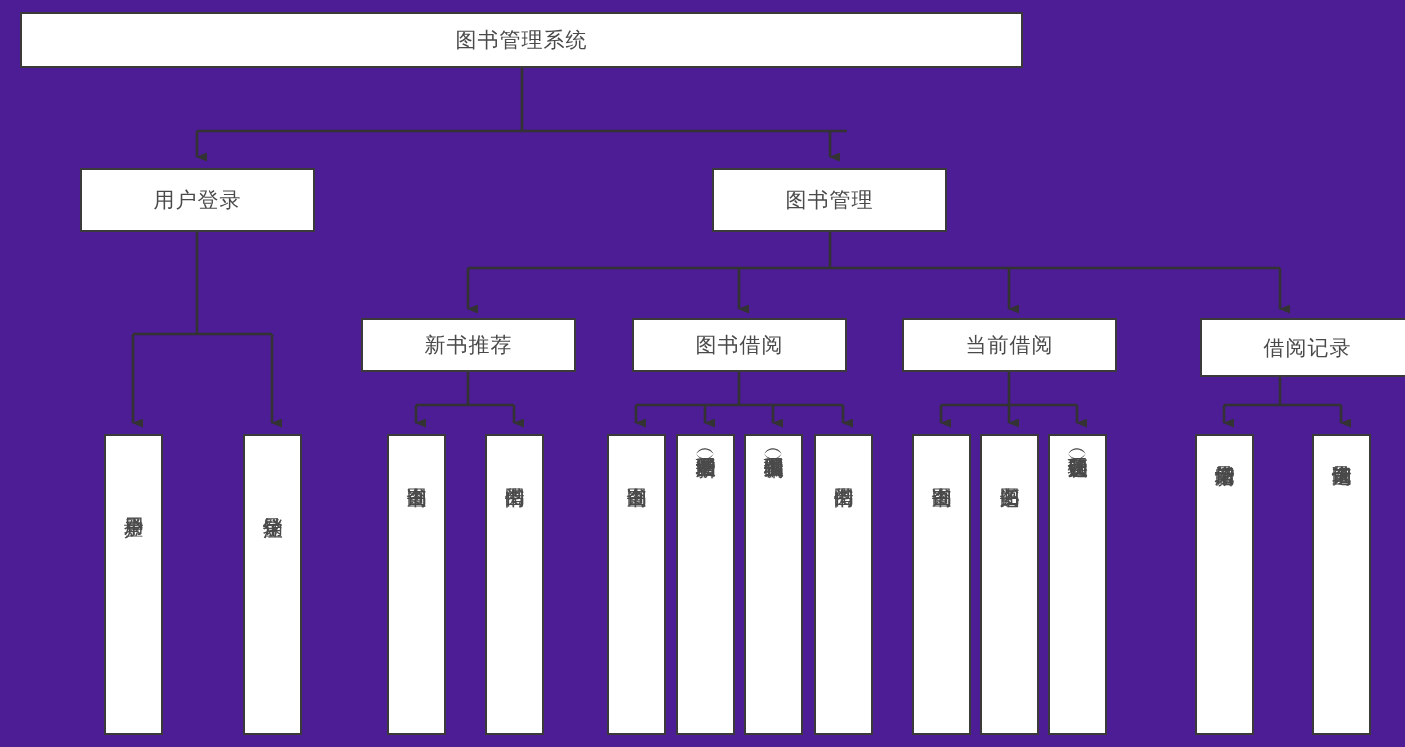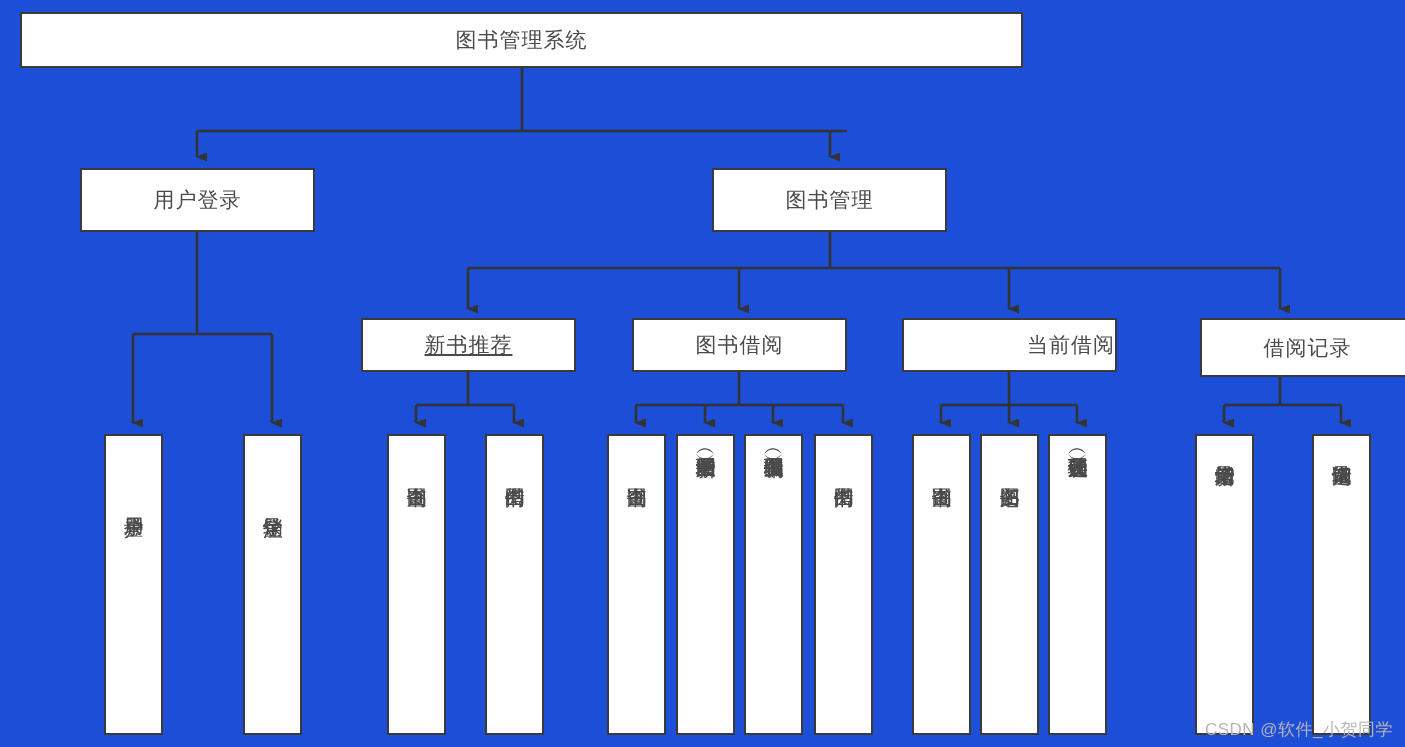--- a/index.html
+++ b/index.html
@@ -8,21 +8,21 @@
     padding: 0;
     background: #ffffff;
   }
   body {
     font-family: "Liberation Sans", "DejaVu Sans", sans-serif;
   }
   #diagram-root {
     position: relative;
     width: 1405px;
     height: 747px;
-    background: #1d4ed8;
+    background: #4c1d95;
     overflow: hidden;
   }
   #edges-layer {
     position: absolute;
     left: 0;
     top: 0;
     width: 1405px;
     height: 747px;
     pointer-events: none;
   }
@@ -128,27 +128,27 @@
     <span>图书管理系统</span>
   </div>
 
   <div class="node node-h" style="left:80px; top:168px; width:235px; height:64px;text-align:right;">
     <span>用户登录</span>
   </div>
   <div class="node node-h" style="left:712px; top:168px; width:235px; height:64px;">
     <span>图书管理</span>
   </div>
 
-  <div class="node node-h" style="left:361px; top:318px; width:215px; height:54px;text-decoration:underline;">
+  <div class="node node-h" style="left:361px; top:318px; width:215px; height:54px;">
     <span>新书推荐</span>
   </div>
   <div class="node node-h" style="left:632px; top:318px; width:215px; height:54px;text-align:right;">
     <span>图书借阅</span>
   </div>
-  <div class="node node-h" style="left:902px; top:318px; width:215px; height:54px;justify-content:flex-end;">
+  <div class="node node-h" style="left:902px; top:318px; width:215px; height:54px;">
     <span>当前借阅</span>
   </div>
   <div class="node node-h" style="left:1200px; top:318px; width:215px; height:59px;text-align:center;">
     <span>借阅记录</span>
   </div>
 
   <div class="node node-v pad-top-lg" style="left:104px; top:434px; width:59px; height:301px;">
     <span>用户登录</span>
   </div>
   <div class="node node-v pad-top-lg" style="left:243px; top:434px; width:59px; height:301px;">
@@ -185,15 +185,14 @@
     <span>确认归还（管理员）</span>
   </div>
 
   <div class="node node-v pad-top-sm" style="left:1195px; top:434px; width:59px; height:301px;">
     <span>新增借阅记录</span>
   </div>
   <div class="node node-v pad-top-sm" style="left:1312px; top:434px; width:59px; height:301px;">
     <span>查询借阅记录</span>
   </div>
 
-  <div id="watermark">CSDN @软件_小贺同学</div>
 
 </div>
 
 </body></html>

